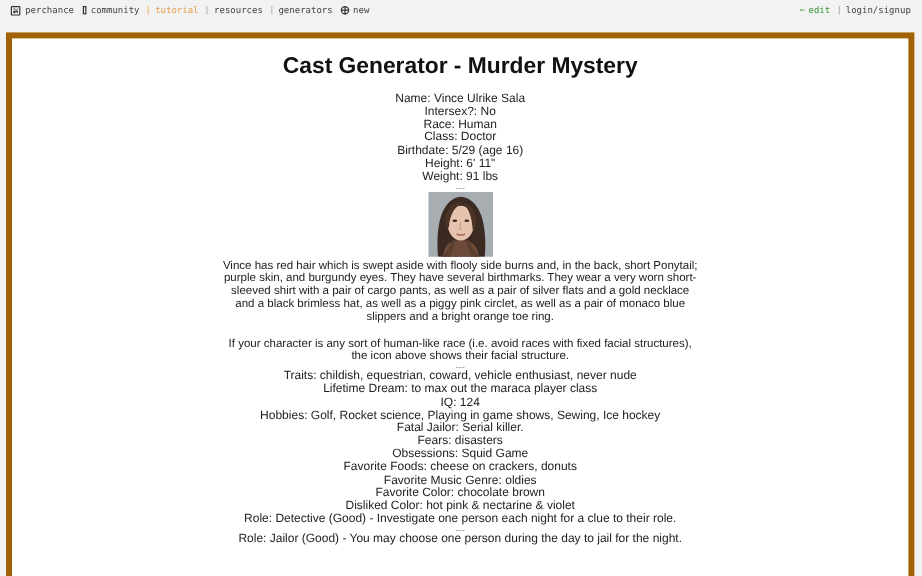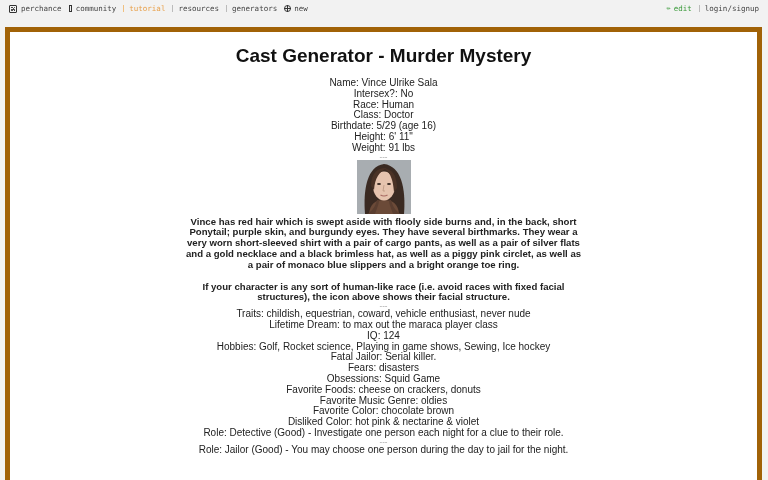--- a/index.html
+++ b/index.html
@@ -137,21 +137,20 @@
       height: 54px;
       margin-top: 0px;
       margin-bottom: 3px;
     }
     .paragraph {
       width: 400px;
       margin: 0 auto;
       font-size: 9.6px;
       line-height: 10.8px;
       color: #222;
-      font-weight: bold;
     }
     .gap { height: 11px; }
   </style>
 </head>
 <body>
 
 <div class="topbar">
   <div class="left">
     <div class="nav-item">
       <span class="dice">

